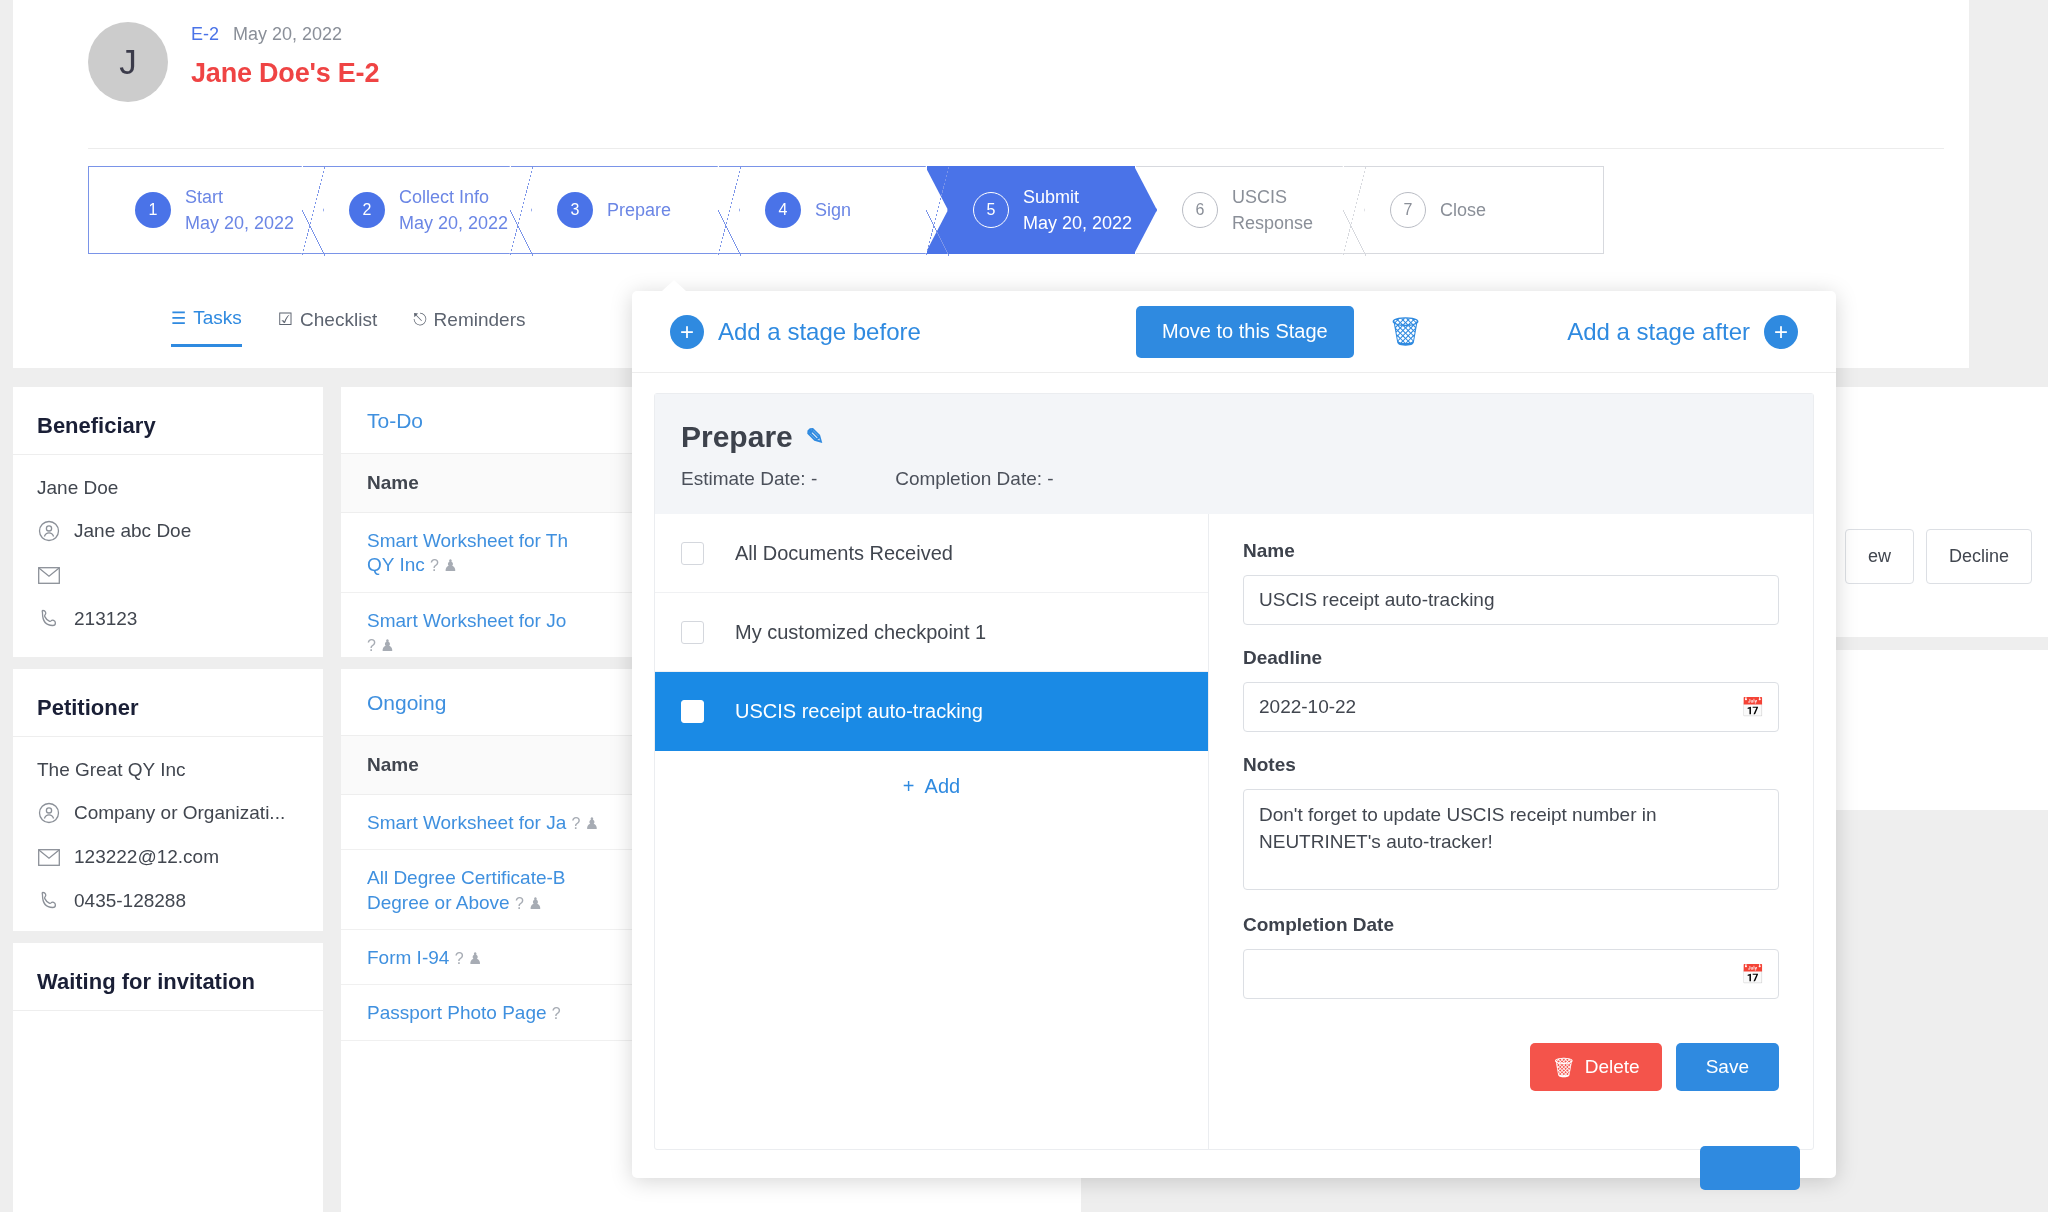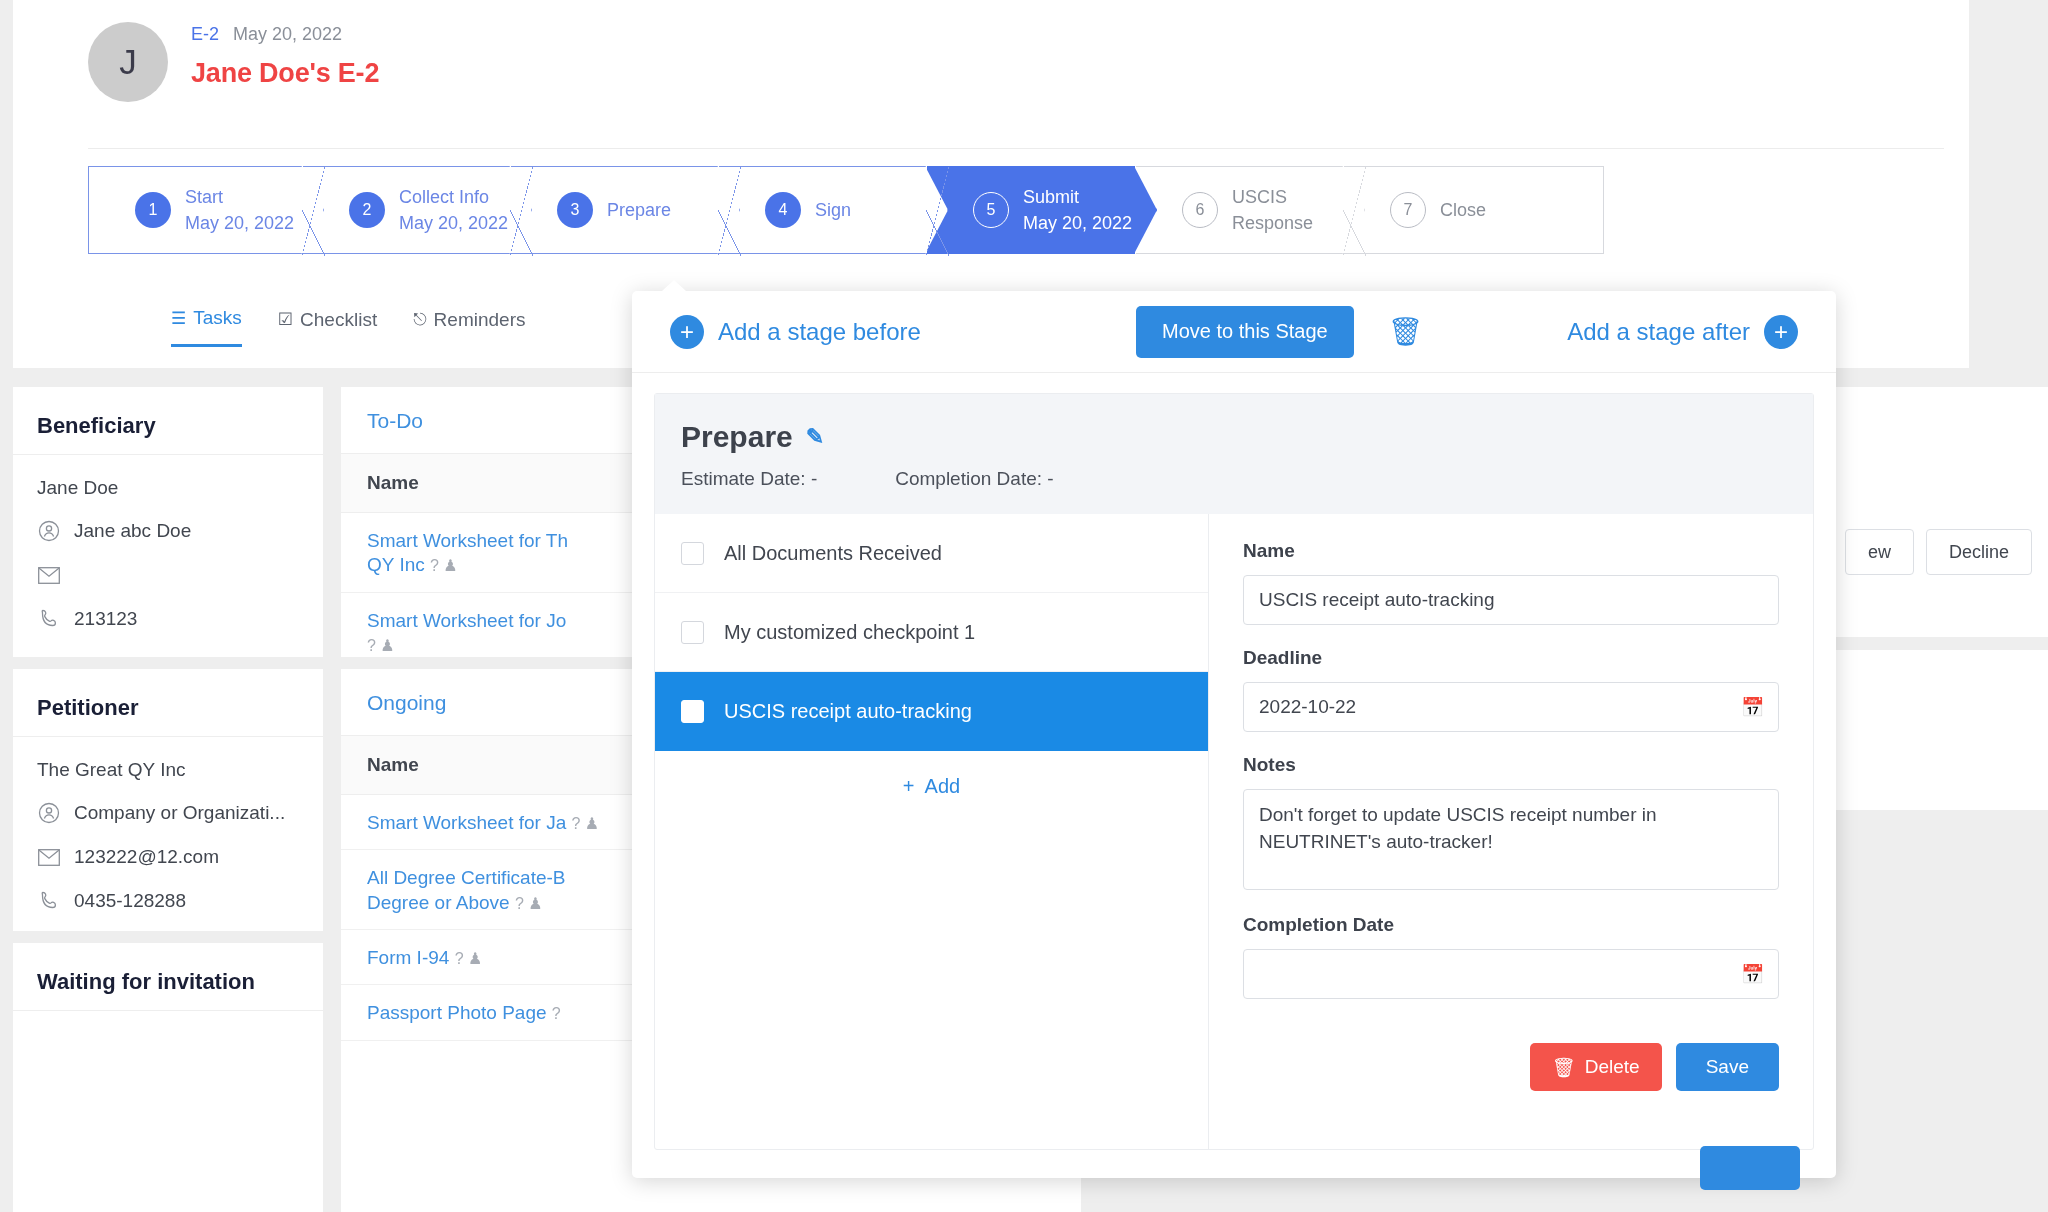--- a/index.html
+++ b/index.html
@@ -110,21 +110,21 @@
   .ic { width: 24px; height: 24px; flex: 0 0 auto; color: #7b818b; display: flex; align-items: center; justify-content: center; }
 
   
   .list-card { position: absolute; background: #fff; }
   .list-hd { font-size: 21px; color: #3f90df; padding: 22px 26px 20px 26px; border-bottom: 1px solid #eeeeee; }
   .col-hd { background: #fafafa; font-size: 19px; font-weight: bold; color: #41464f; padding: 18px 0 18px 26px; border-bottom: 1px solid #eeeeee; }
   .row-item { padding: 16px 26px 14px 26px; border-bottom: 1px solid #f0f0f0; font-size: 19px; color: #3f90df; line-height: 1.28; }
   .row-item .muted { color: #a7acb4; font-size: 16px; }
 
   .right-stub { position: absolute; background: #fff; }
-  .stub-btn { height: 46px; padding: 0 22px; border: 1px solid #dcdfe4; background: #fff; border-radius: 4px; font-size: 18px; color: #41464f; font-family: "Liberation Sans", sans-serif; cursor: pointer; text-align: center; }
+  .stub-btn { height: 55px; padding: 0 22px; border: 1px solid #dcdfe4; background: #fff; border-radius: 4px; font-size: 18px; color: #41464f; font-family: "Liberation Sans", sans-serif; cursor: pointer; text-align: center; }
 
   
   .modal {
     position: absolute; left: 632px; top: 291px; width: 1204px; height: 887px;
     background: #ffffff; border-radius: 5px;
     box-shadow: 0 3px 22px rgba(0,0,0,0.17);
     z-index: 50;
   }
   .modal::before {
     content: ""; position: absolute; left: 30px; top: -11px;
@@ -138,21 +138,21 @@
   .trash { color: #2f8ae0; font-size: 28px; cursor: pointer; }
 
   .modal-inner { margin: 20px 22px 0 22px; border: 1px solid #ebedf0; border-radius: 3px; height: 757px; display: flex; flex-direction: column; }
   .prep-hd { background: #f3f5f8; padding: 26px 26px 24px 26px; }
   .prep-title { font-size: 30px; font-weight: bold; color: #3d424c; display: flex; align-items: center; gap: 13px; }
   .pencil { color: #2f8ae0; font-size: 22px; cursor: pointer; }
   .prep-dates { margin-top: 14px; display: flex; gap: 78px; font-size: 19px; color: #4b505a; }
 
   .prep-cols { display: flex; flex: 1; min-height: 0; }
   .chk-col { width: 554px; border-right: 1px solid #ebedf0; }
-  .chk-item { display: flex; align-items: center; gap: 20px; padding: 0 26px; height: 79px; border-bottom: 1px solid #f0f1f3; font-size: 20px; color: #41464f; cursor: pointer; }
+  .chk-item { display: flex; align-items: center; gap: 31px; padding: 0 26px; height: 79px; border-bottom: 1px solid #f0f1f3; font-size: 20px; color: #41464f; cursor: pointer; }
   .chk-item.sel { background: #1a8ae5; color: #ffffff; border-bottom-color: #1a8ae5; }
   .cbox { width: 23px; height: 23px; border: 1.5px solid #d4d7dd; border-radius: 3px; background: #fff; flex: 0 0 auto; }
   .chk-item.sel .cbox { border-color: #ffffff; }
   .add-row { display: flex; align-items: center; justify-content: center; gap: 10px; height: 70px; font-size: 20px; color: #2f8ae0; cursor: pointer; }
 
   .form-col { flex: 1; padding: 26px 34px 0 34px; display: flex; flex-direction: column; }
   .fld-label { font-size: 19px; font-weight: bold; color: #3d424c; margin-bottom: 13px; }
   .fld { width: 100%; height: 50px; border: 1px solid #dcdfe4; border-radius: 4px; padding: 0 15px; font-size: 19px; color: #41464f; font-family: "Liberation Sans", sans-serif; background: #fff; }
   .fld-wrap { position: relative; margin-bottom: 22px; }
   .cal-ic { position: absolute; right: 14px; top: 14px; color: #8e949d; font-size: 19px; }

